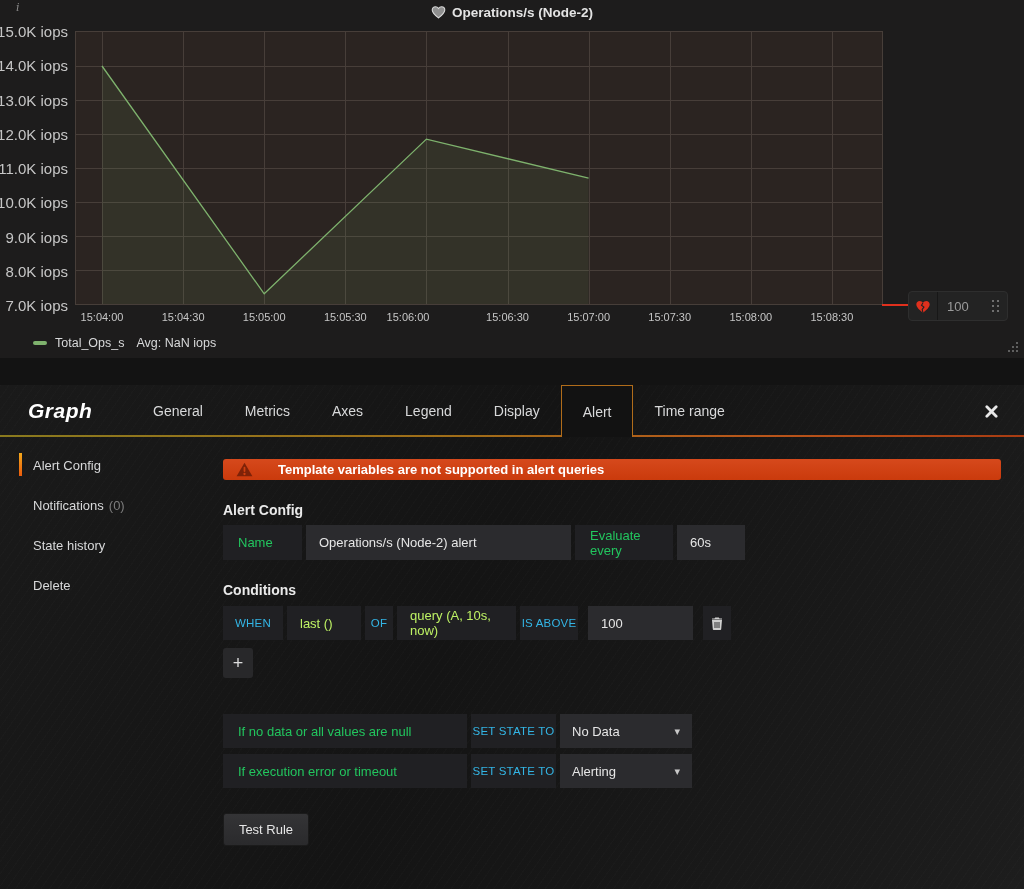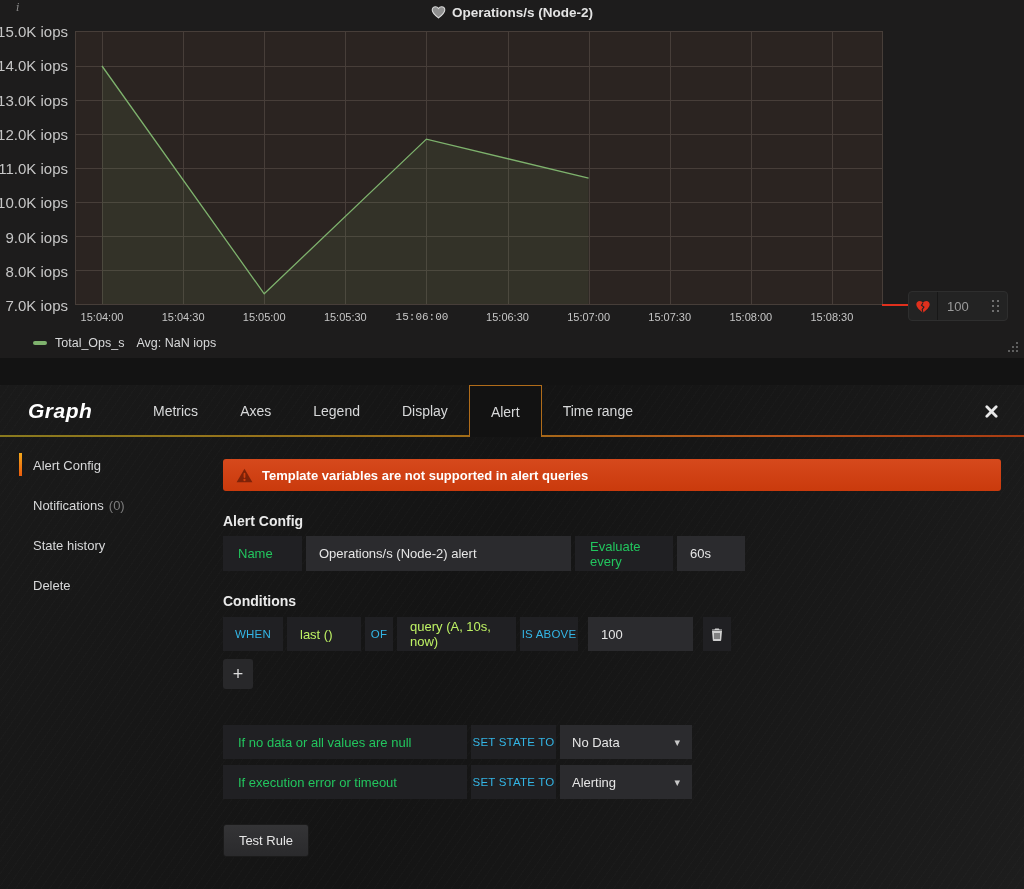--- a/index.html
+++ b/index.html
@@ -44,21 +44,21 @@
   .ed-close { margin-left:auto; align-self:center; margin-right:26px; cursor:pointer; display:flex; }
 
   .ed-body { display:flex; height:452px; }
   .ed-sidebar { width:203px; padding:8px 0 0 33px; }
   .sb-item { position:relative; height:40px; display:flex; align-items:center; font-size:13px; color:#d8d9da; cursor:pointer; }
   .sb-item .suffix { color:#7d7d7d; margin-left:5px; }
   .sb-item.active::before { content:""; position:absolute; left:-14px; top:8px; width:3px; height:23px;
     background:linear-gradient(#f3a81c,#ec5c0c); }
   .ed-main { flex:1; padding:22px 23px 0 20px; }
 
-  .banner { height:32px; border-radius:3px; display:flex; align-items:center; gap:9px; padding-left:13px;
+  .banner { height:21px; border-radius:3px; display:flex; align-items:center; gap:25px; padding-left:13px;
     background:linear-gradient(180deg,#d6491c,#ca3a0c); color:#ffffff; font-size:13px; font-weight:600; }
   .section-h { margin-top:22px; font-size:14px; font-weight:600; color:#eaeaea; }
   .row { display:flex; align-items:stretch; gap:4px; }
   .cfg-row { margin-top:7px; height:35px; }
   .cond-row { margin-top:8px; height:34px; }
   .state-row { margin-top:6px; height:34px; }
   .states { margin-top:36px; }
   .box { display:flex; align-items:center; font-size:13px; }
   .box-label { background:#202023; color:#22c55e; padding:0 15px; }
   .box-input { background:#2b2b2e; color:#e6e6e6; padding:0 13px; }
@@ -120,21 +120,21 @@
       <svg width="806" height="272" viewBox="0 0 806 272">
         <polygon points="26,34 188.2,261.8 350.4,107.1 512.5999999999999,146.2 512.5999999999999,272 26,272" fill="rgba(126,178,109,0.1)"></polygon>
         <polyline points="26,34 188.2,261.8 350.4,107.1 512.5999999999999,146.2" fill="none" stroke="#7eb26d" stroke-width="1.3"></polyline>
       </svg>
     </div>
   <div class="x-axis">
       <span style="left: 27px;">15:04:00</span>
       <span style="left: 108.1px;">15:04:30</span>
       <span style="left: 189.2px;">15:05:00</span>
       <span style="left: 270.3px;">15:05:30</span>
-      <span style="left: 347px; font-family: Liberation Mono, monospace;">15:06:00</span>
+      <span style="left: 333px;">15:06:00</span>
       <span style="left: 432.5px;">15:06:30</span>
       <span style="left: 513.6px;">15:07:00</span>
       <span style="left: 594.7px;">15:07:30</span>
       <span style="left: 675.8px;">15:08:00</span>
       <span style="left: 756.9px;">15:08:30</span>
     </div>
 
   <div class="th-line" style="background: rgb(224, 48, 29);"></div>
   <div class="th-handle">
     <span class="th-heart">
@@ -159,20 +159,21 @@
     <span>Total_Ops_s</span>
     <span class="avg">Avg: NaN iops</span>
   </div>
   <div class="resize-handle"></div>
 </div>
 
 <div class="editor">
   <div class="ed-header">
     <div class="ed-title">Graph</div>
     <div class="tabs">
+        <div class="tab">General</div>
         <div class="tab">Metrics</div>
         <div class="tab">Axes</div>
         <div class="tab">Legend</div>
         <div class="tab">Display</div>
         <div class="tab active">Alert</div>
         <div class="tab">Time range</div>
       </div>
     <div class="ed-close">
       <span style="display:flex;">
         <svg width="13" height="13" viewBox="0 0 12 12">

